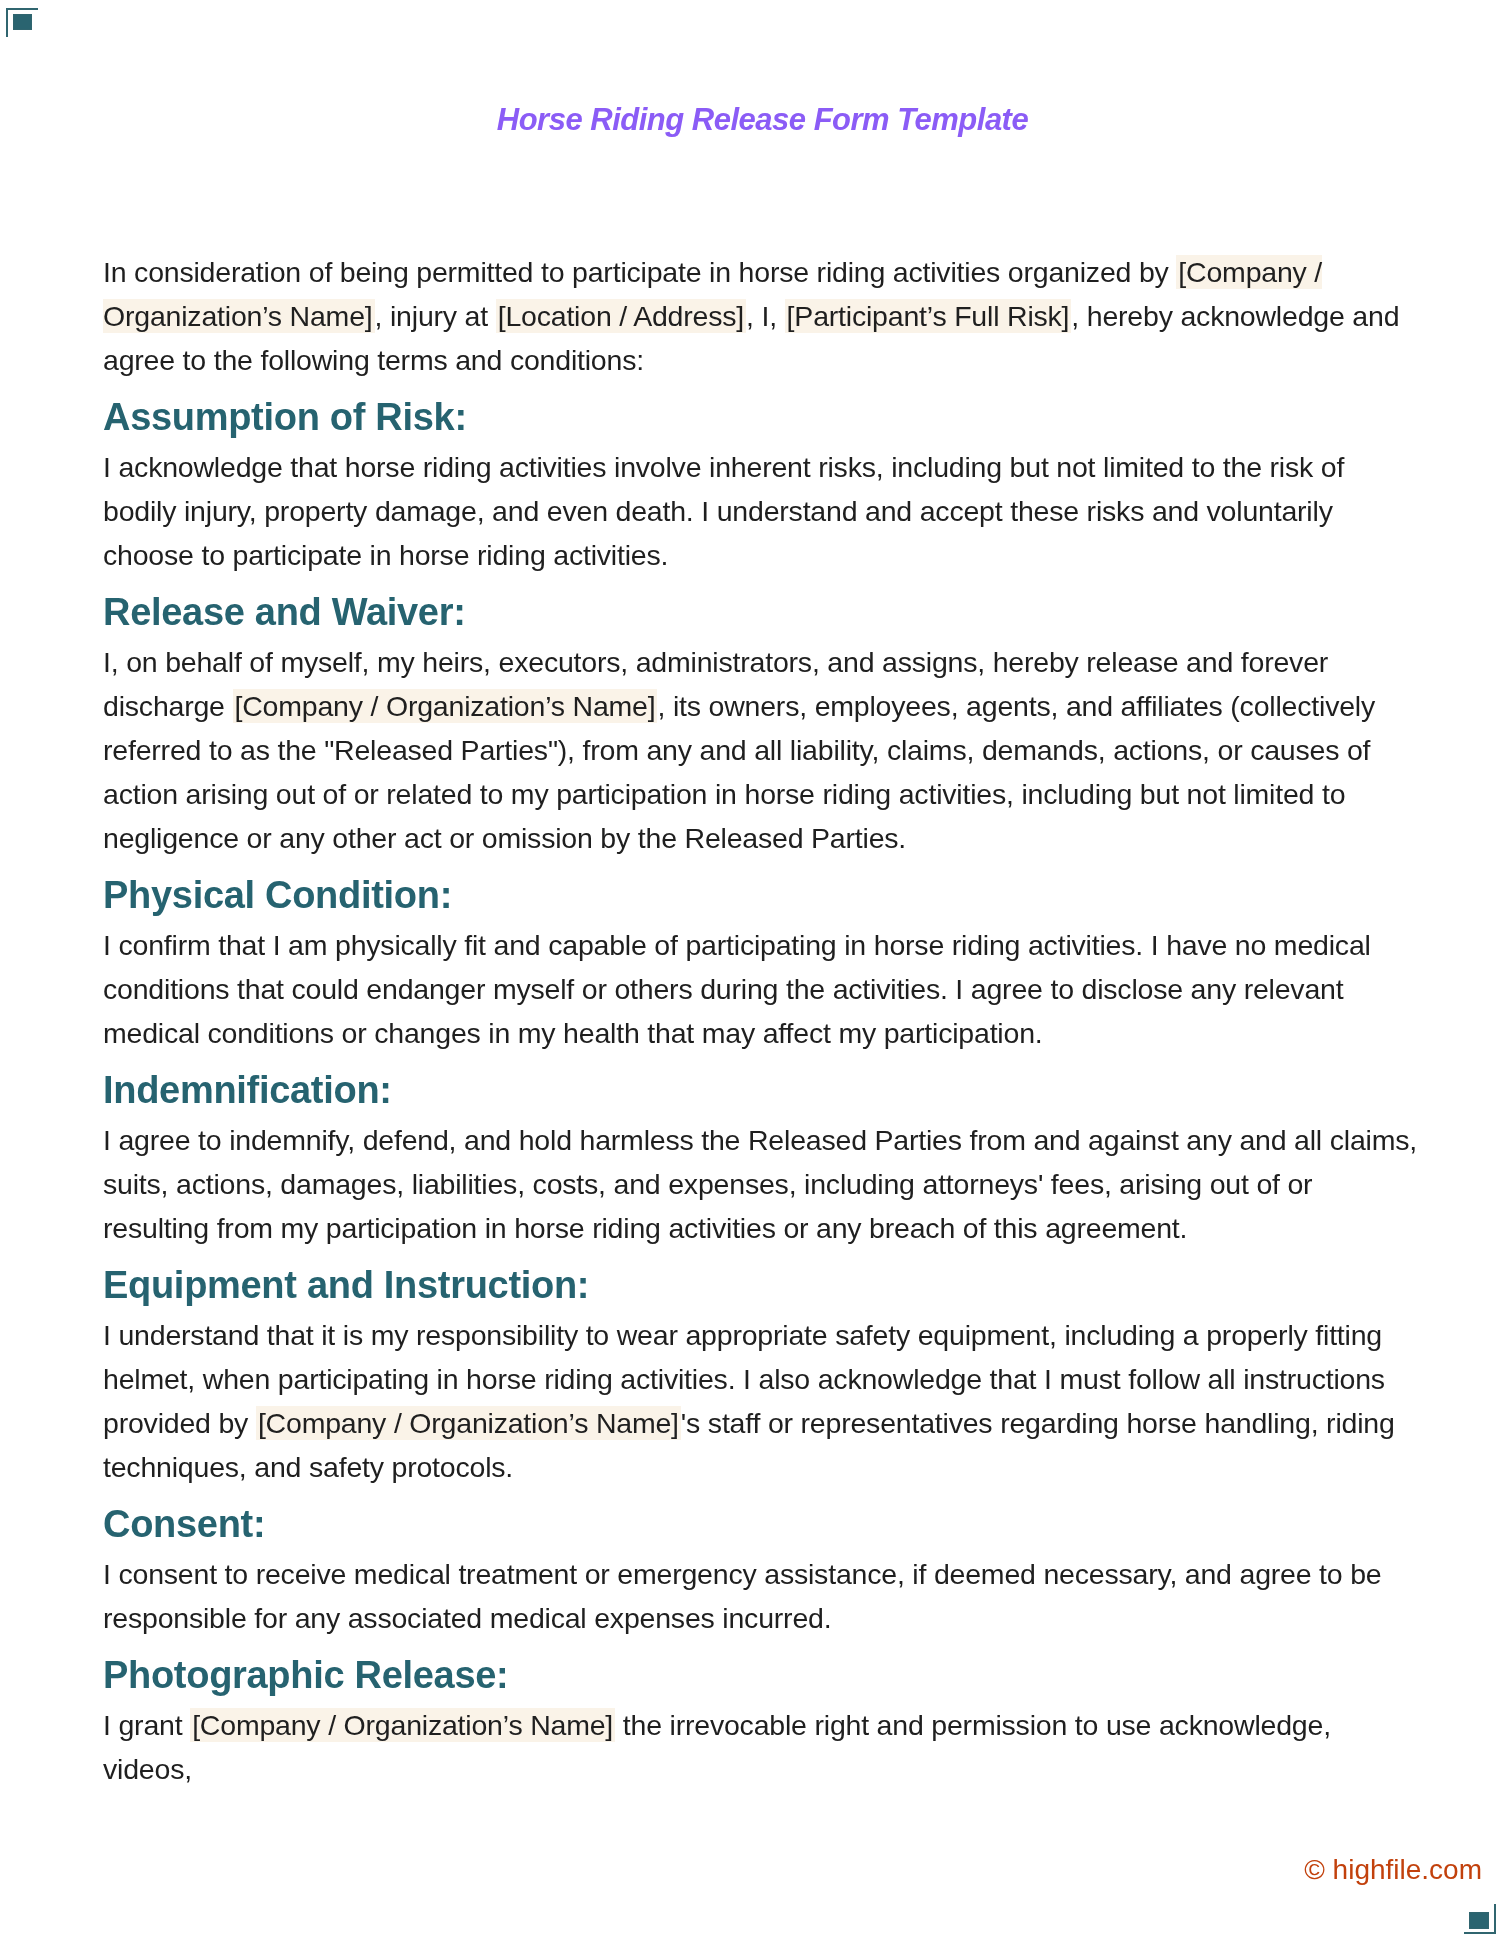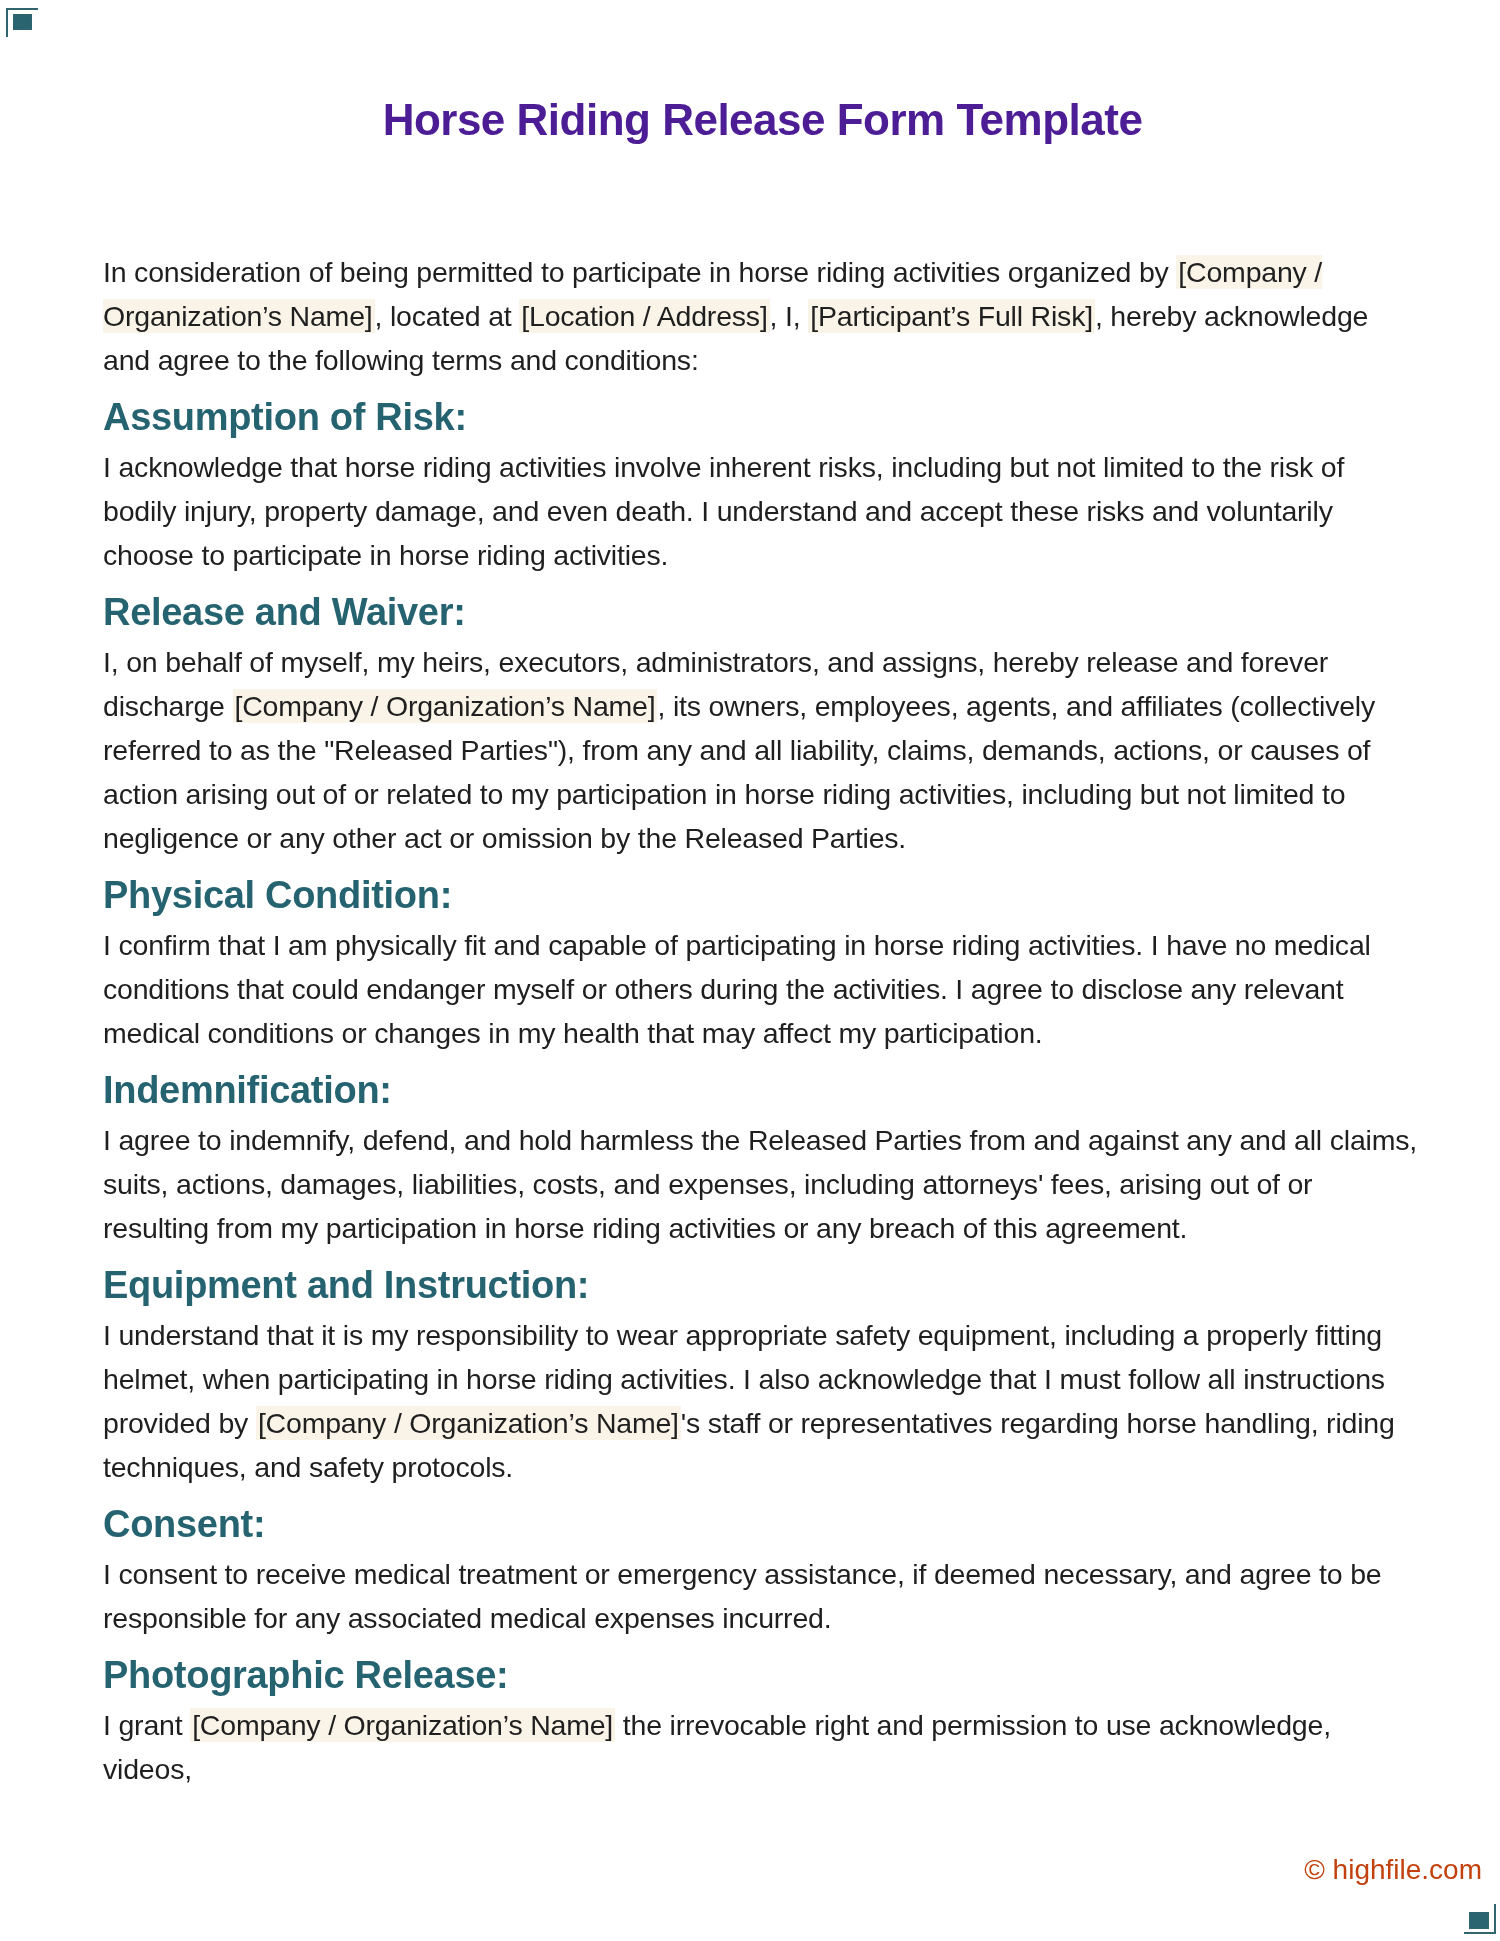--- a/index.html
+++ b/index.html
@@ -15,25 +15,26 @@
     background: #ffffff;
     font-family: "Liberation Sans", "DejaVu Sans", sans-serif;
     color: #1f1f1f;
     overflow: hidden;
     box-sizing: border-box;
     padding: 94px 78px 0 103px;
   }
   h1.doc-title {
     margin: 0 0 104px 0;
     text-align: center;
-    font-size: 44px;
+    font-size: 31px;
     line-height: 52px;
     font-weight: bold;
-    color: #4c1d95;
+    color: #8b5cf6;
     letter-spacing: -0.5px;
+    font-style: italic;
   }
   .doc-body p {
     margin: 0;
     font-size: 28.5px;
     line-height: 44px;
     color: #1f1f1f;
     letter-spacing: -0.2px;
   }
   .doc-body h2 {
     margin: 13px 0 6px 0;
@@ -98,21 +99,21 @@
 
 <div class="page">
 
   <div class="corner-tl">
     <span class="sq"></span>
   </div>
 
   <h1 class="doc-title">Horse Riding Release Form Template</h1>
 
   <div class="doc-body" id="doc-body">
-      <p><span>In consideration of being permitted to participate in horse riding activities organized by </span><span class="hl">[Company / Organization’s Name]</span><span>, located at </span><span class="hl">[Location / Address]</span><span>, I, </span><span class="hl">[Participant’s Full Risk]</span><span>, hereby acknowledge and agree to the following terms and conditions:</span></p>
+      <p><span>In consideration of being permitted to participate in horse riding activities organized by </span><span class="hl">[Company / Organization’s Name]</span><span>, injury at </span><span class="hl">[Location / Address]</span><span>, I, </span><span class="hl">[Participant’s Full Risk]</span><span>, hereby acknowledge and agree to the following terms and conditions:</span></p>
       <h2>Assumption of Risk:</h2>
       <p><span>I acknowledge that horse riding activities involve inherent risks, including but not limited to the risk of bodily injury, property damage, and even death. I understand and accept these risks and voluntarily choose to participate in horse riding activities.</span></p>
       <h2>Release and Waiver:</h2>
       <p><span>I, on behalf of myself, my heirs, executors, administrators, and assigns, hereby release and forever discharge </span><span class="hl">[Company / Organization’s Name]</span><span>, its owners, employees, agents, and affiliates (collectively referred to as the "Released Parties"), from any and all liability, claims, demands, actions, or causes of action arising out of or related to my participation in horse riding activities, including but not limited to negligence or any other act or omission by the Released Parties.</span></p>
       <h2>Physical Condition:</h2>
       <p><span>I confirm that I am physically fit and capable of participating in horse riding activities. I have no medical conditions that could endanger myself or others during the activities. I agree to disclose any relevant medical conditions or changes in my health that may affect my participation.</span></p>
       <h2>Indemnification:</h2>
       <p><span>I agree to indemnify, defend, and hold harmless the Released Parties from and against any and all claims, suits, actions, damages, liabilities, costs, and expenses, including attorneys' fees, arising out of or resulting from my participation in horse riding activities or any breach of this agreement.</span></p>
       <h2>Equipment and Instruction:</h2>
       <p><span>I understand that it is my responsibility to wear appropriate safety equipment, including a properly fitting helmet, when participating in horse riding activities. I also acknowledge that I must follow all instructions provided by </span><span class="hl">[Company / Organization’s Name]</span><span>'s staff or representatives regarding horse handling, riding techniques, and safety protocols.</span></p>

